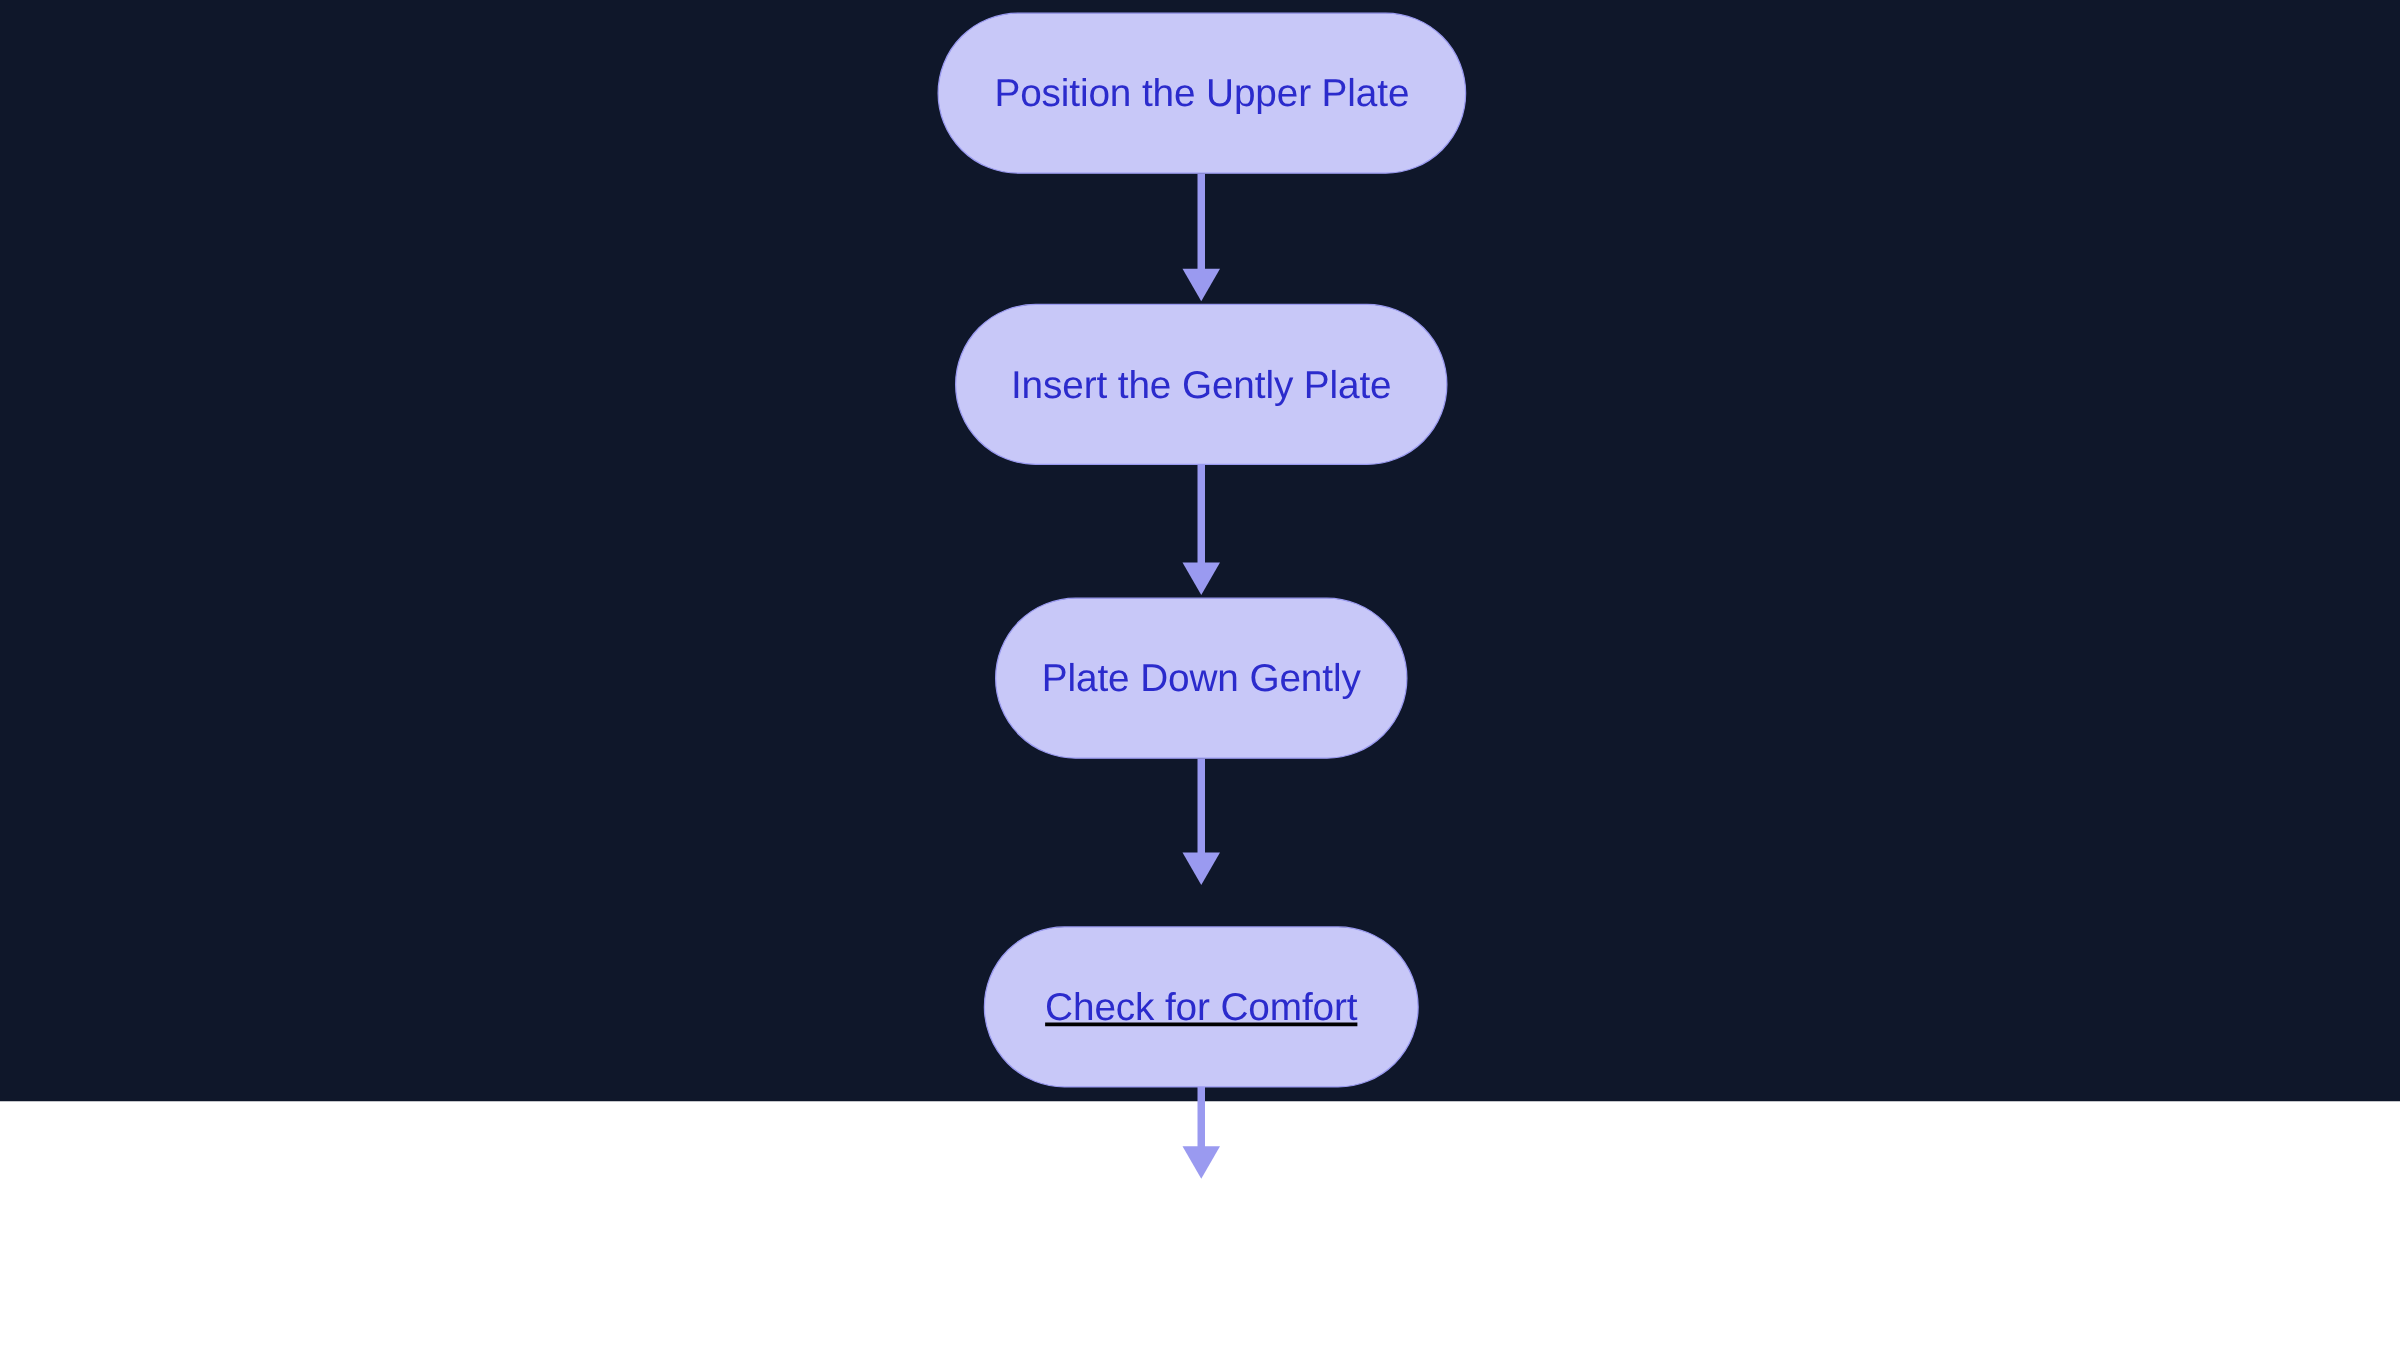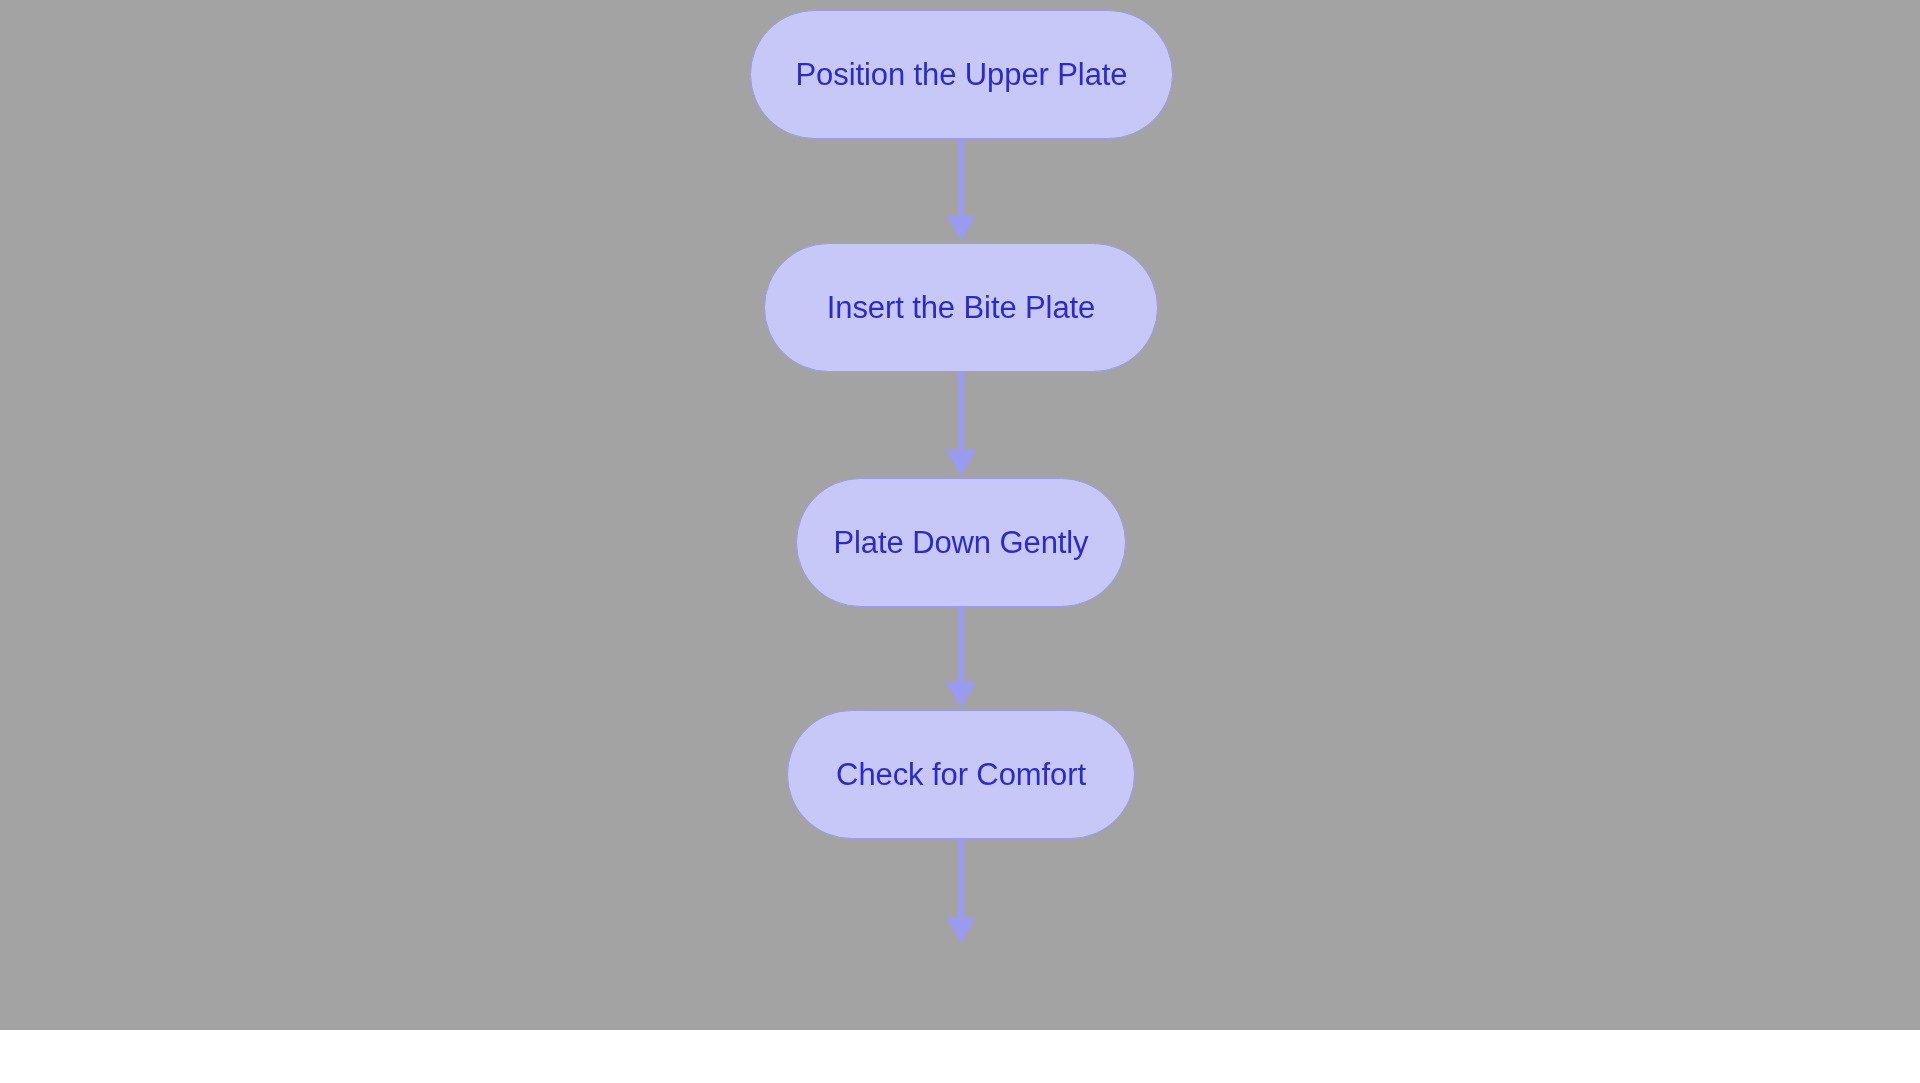--- a/index.html
+++ b/index.html
@@ -11,22 +11,22 @@
   body {
     width: 1920px;
     height: 1083px;
     font-family: "Liberation Sans", sans-serif;
     overflow: hidden;
   }
 
   #flow-canvas {
     position: relative;
     width: 1920px;
-    height: 1030px;
-    background: #a3a3a3;
+    height: 881px;
+    background: #0f172a;
     text-align: right;
   }
 
   
   .node {
     position: absolute;
     box-sizing: border-box;
     background: #c8c8f8;
     border: 1.4px solid #9a9af0;
     border-radius: 9999px;
@@ -43,21 +43,21 @@
     letter-spacing: -0.1px;
     line-height: 1;
     white-space: nowrap;
     user-select: none;
   }
 
   
   #node-1 { left: 750px;  top: 10px;   width: 423px; height: 129px; }
   #node-2 { left: 764px;  top: 243px;  width: 394px; height: 129px; }
   #node-3 { left: 796px;  top: 478px;  width: 330px; height: 129px; }
-  #node-4 { left: 787px;  top: 710px;  width: 348px; height: 129px; }
+  #node-4 { left: 787px;  top: 741px;  width: 348px; height: 129px; text-decoration: underline; }
   #node-5 { left: 790px;  top: 945px;  width: 342px; height: 129px; }
 
   
   .connector {
     position: absolute;
     left: 0;
     top: 0;
     width: 1920px;
     height: 1083px;
     overflow: visible;
@@ -99,21 +99,21 @@
       <line class="edge-line" x1="961" y1="839" x2="961" y2="924"></line>
       <polygon class="edge-head" points="961,943 946,917 976,917"></polygon>
     </g>
   </svg>
 
   <div class="node" id="node-1">
     <span class="node-label">Position the Upper Plate</span>
   </div>
 
   <div class="node" id="node-2">
-    <span class="node-label">Insert the Bite Plate</span>
+    <span class="node-label">Insert the Gently Plate</span>
   </div>
 
   <div class="node" id="node-3">
     <span class="node-label">Plate Down Gently</span>
   </div>
 
   <div class="node" id="node-4">
     <span class="node-label">Check for Comfort</span>
   </div>
 

